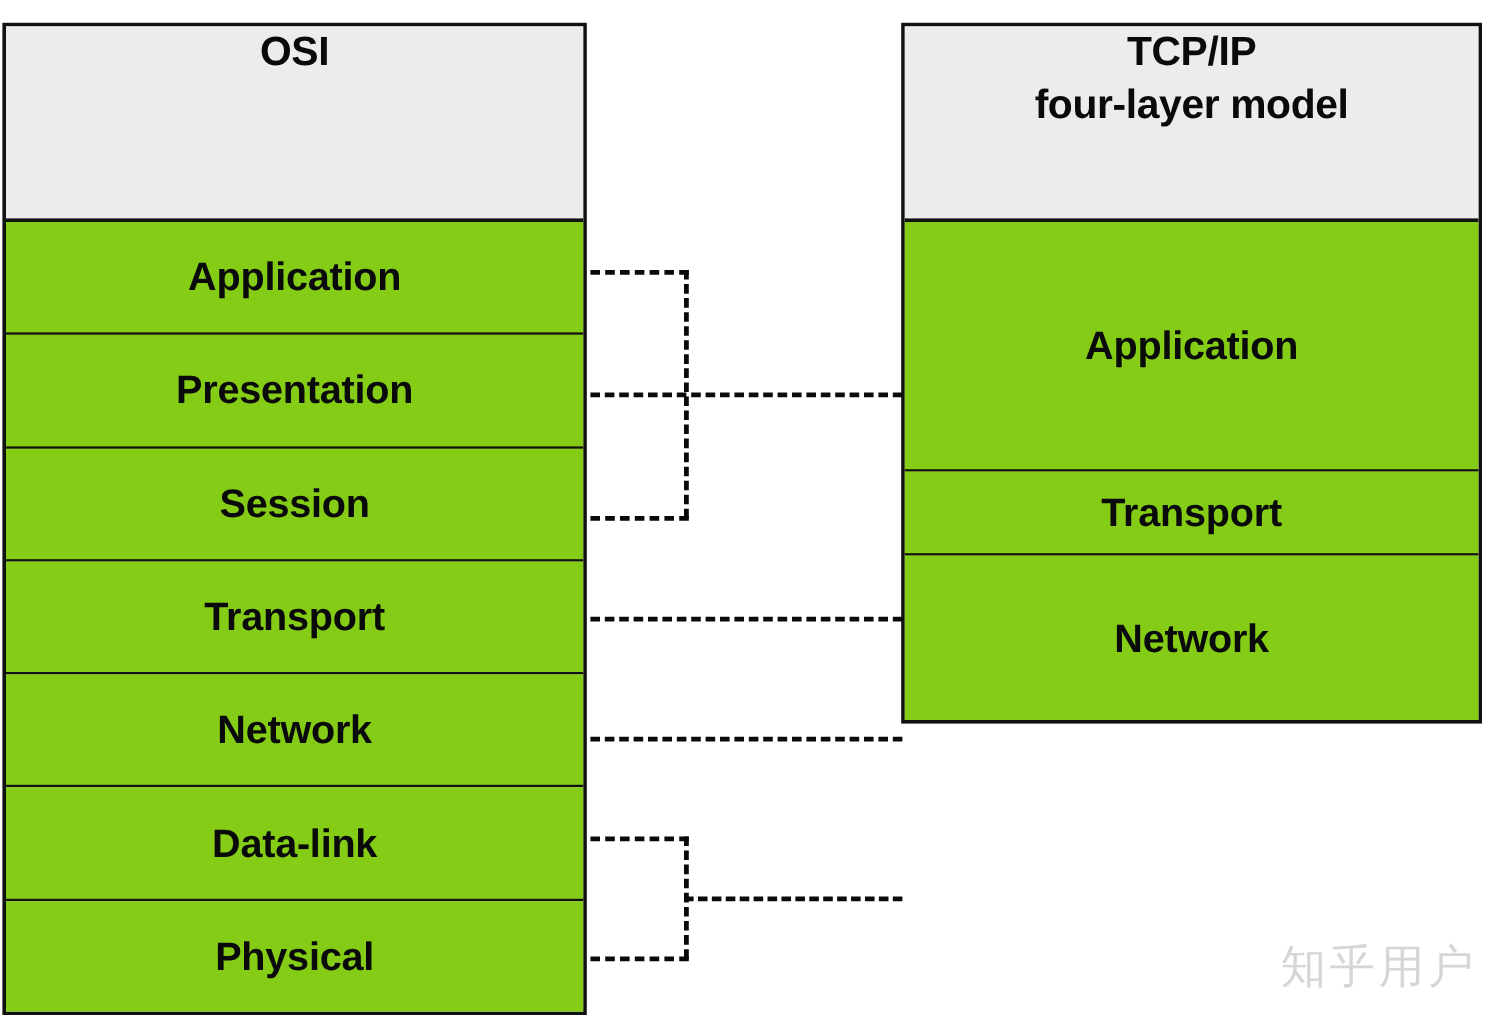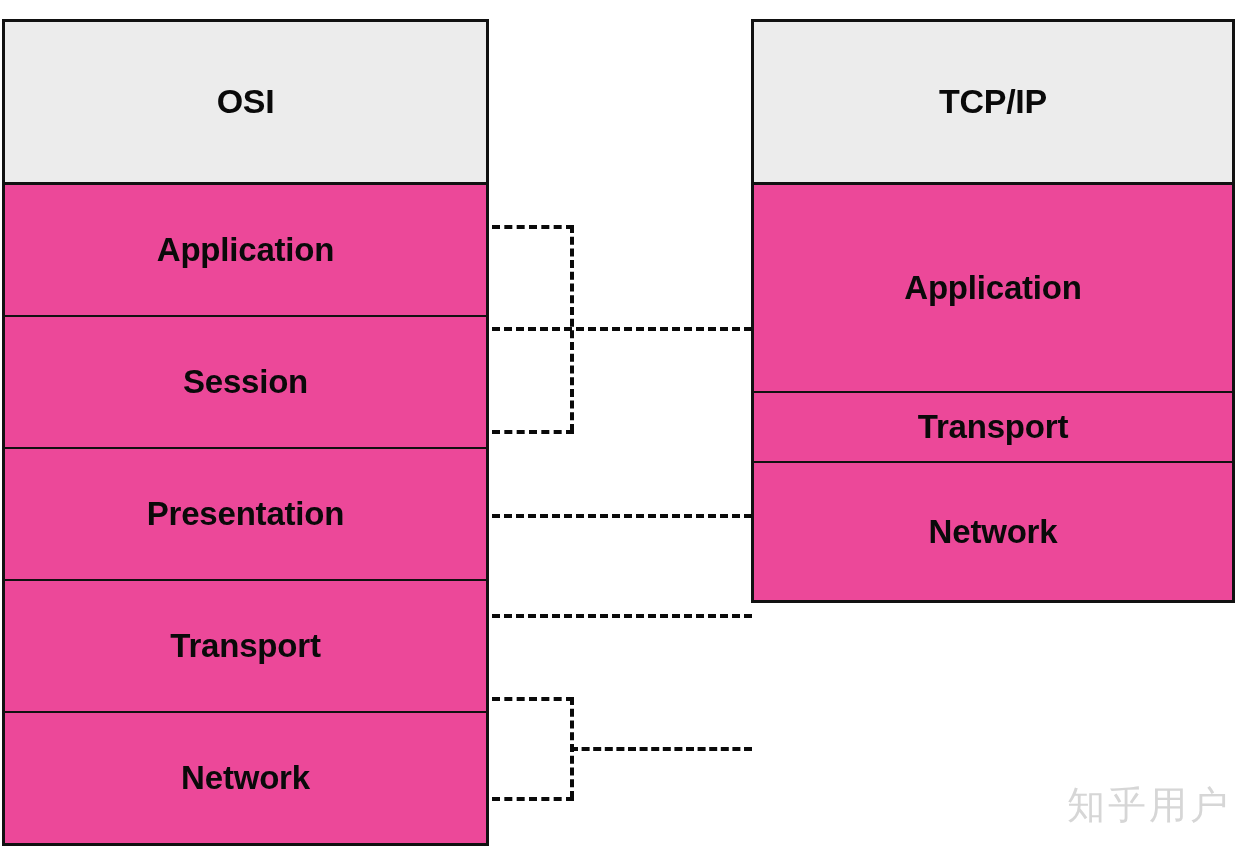--- a/index.html
+++ b/index.html
@@ -25,39 +25,39 @@
     display: flex;
     flex-direction: column;
   }
   #osi-table  { left: 2px;   top: 19px; width: 487px; height: 827px; }
   #tcp-table  { left: 751px; top: 19px; width: 484px; height: 584px; }
 
   .table-header {
     background: #ececec;
     border-bottom: 3px solid #111111;
     display: flex;
-    align-items: center;
+    align-items: flex-start;
     justify-content: center;
     text-align: center;
     flex: 0 0 163px;
   }
   .table-header .title-text {
     font-weight: bold;
     font-size: 34px;
     line-height: 1.28;
     color: #0a0a0a;
     letter-spacing: -0.3px;
   }
 
   .layer-row {
     display: flex;
     align-items: center;
     justify-content: center;
     border-bottom: 2px solid #111111;
-    background: #ec4899;
+    background: #84cc16;
     position: relative;
     text-align: center;
   }
   .layer-row:last-child { border-bottom: none; }
   .layer-label {
     font-weight: bold;
     font-size: 33px;
     color: #0a0a0a;
     letter-spacing: -0.2px;
     white-space: nowrap;
@@ -104,37 +104,44 @@
   <div class="model-table" id="osi-table">
     <div class="table-header">
       <div class="title-text">
         <span>OSI</span><br>
       </div>
     </div>
     <div class="layer-row">
       <span class="layer-label">Application</span>
     </div>
     <div class="layer-row">
-      <span class="layer-label">Session</span>
+      <span class="layer-label">Presentation</span>
     </div>
     <div class="layer-row">
-      <span class="layer-label">Presentation</span>
+      <span class="layer-label">Session</span>
     </div>
     <div class="layer-row">
       <span class="layer-label">Transport</span>
     </div>
     <div class="layer-row">
       <span class="layer-label">Network</span>
     </div>
+    <div class="layer-row">
+      <span class="layer-label">Data-link</span>
+    </div>
+    <div class="layer-row">
+      <span class="layer-label">Physical</span>
+    </div>
   </div>
 
   <div class="model-table" id="tcp-table">
     <div class="table-header">
       <div class="title-text">
         <span>TCP/IP</span><br>
+        <span>four-layer model</span>
       </div>
     </div>
     <div class="layer-row" data-span="3">
       <span class="layer-label">Application</span>
     </div>
     <div class="layer-row" data-span="1">
       <span class="layer-label">Transport</span>
     </div>
     <div class="layer-row" data-span="2">
       <span class="layer-label">Network</span>

